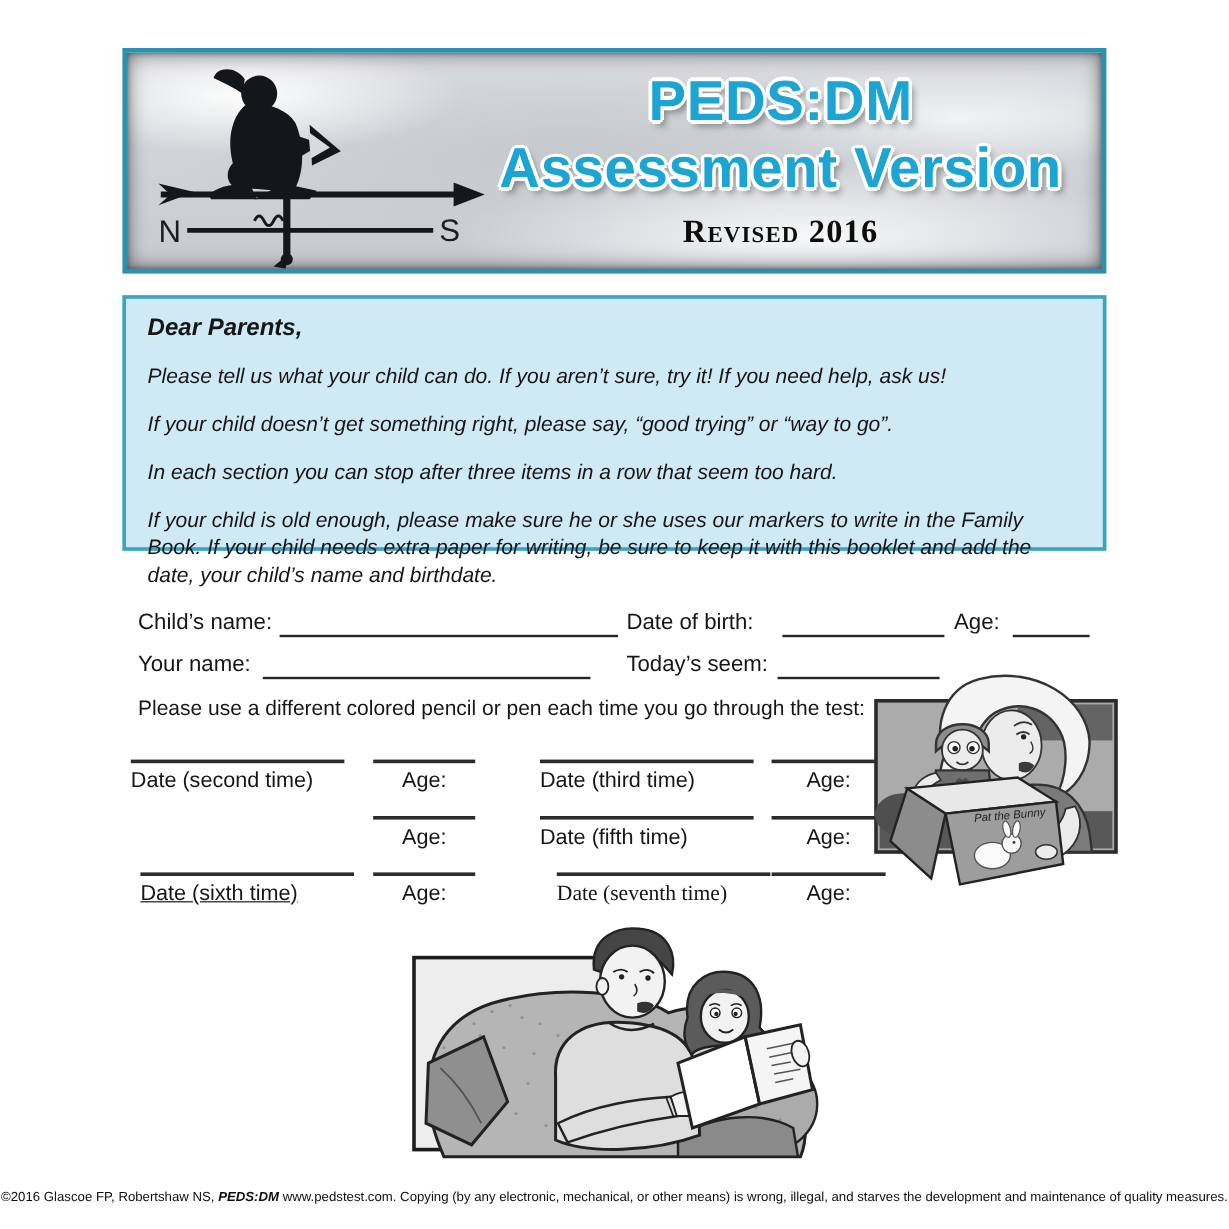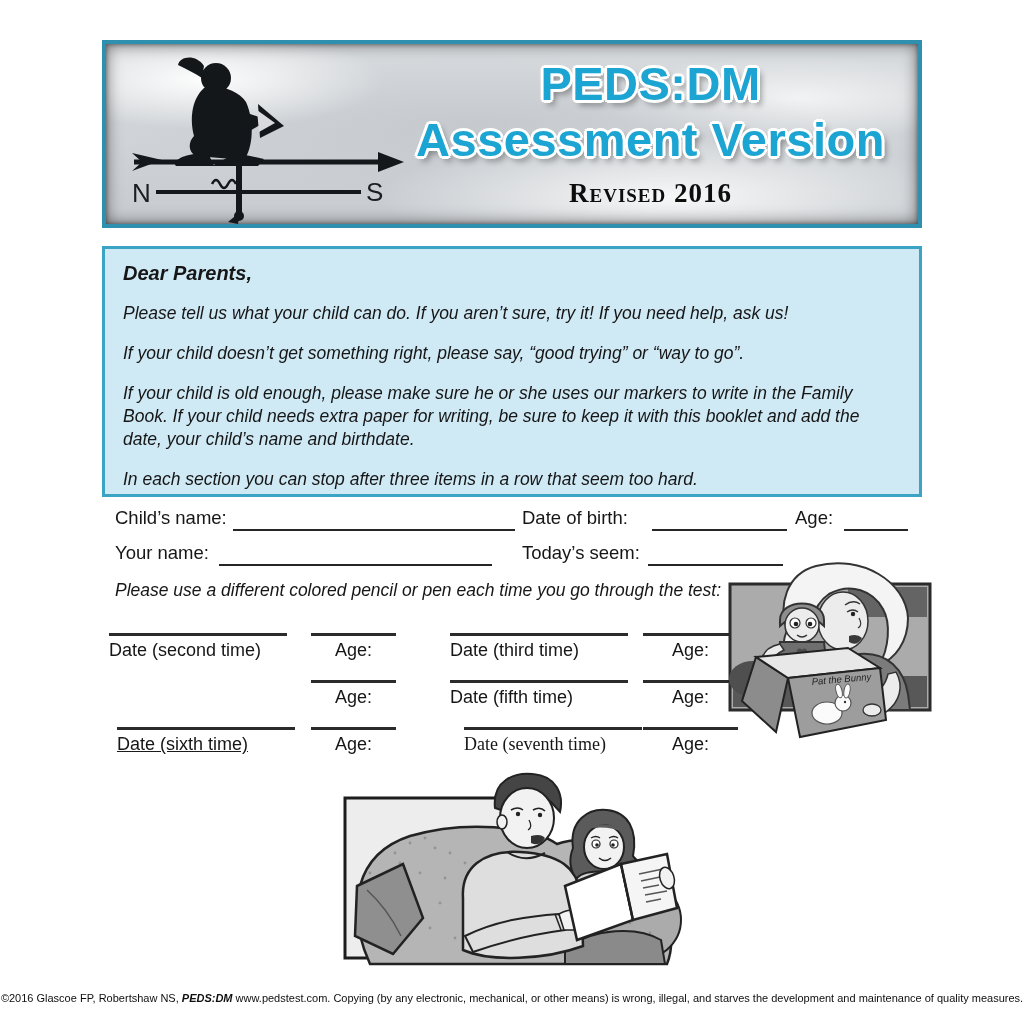--- a/index.html
+++ b/index.html
@@ -18,30 +18,30 @@
     box-shadow: inset 0 0 16px rgba(0,0,0,.55), inset 0 0 4px rgba(0,0,0,.45);}
   .vane{position:absolute;left:10px;top:8px;}
   .titles{position:absolute;left:292px;top:12px;width:505px;text-align:center;}
   .title-main{font-size:47px;font-weight:bold;color:#1ca4d2;letter-spacing:.5px;line-height:56px;
     text-shadow:-2px -2px 0 #fff,2px -2px 0 #fff,-2px 2px 0 #fff,2px 2px 0 #fff,
                  0 -3px 0 #fff,0 3px 0 #fff,-3px 0 0 #fff,3px 0 0 #fff,4px 5px 6px rgba(0,0,0,.4);}
   .revised{margin-top:10px;font-family:"Liberation Serif",serif;font-variant:small-caps;
     font-weight:bold;font-size:27px;color:#0d0d0d;letter-spacing:1px;}
 
   
-  .letter{position:absolute;left:102px;top:246px;width:820px;height:251px;box-sizing:border-box;
+  .letter{position:absolute;left:102px;top:246px;width:820px;height:213px;box-sizing:border-box;
     background:#cfe9f5;border:3px solid #3ba3c4;padding:12px 18px;}
   .letter p{font-style:italic;font-size:17.5px;line-height:23px;margin:0 0 17px;color:#161616;}
   .letter .salutation{font-weight:bold;font-size:20px;line-height:24px;margin-bottom:17px;}
 
   
   .flabel{position:absolute;font-size:18.5px;color:#161616;white-space:nowrap;text-align:center;}
   .blank{position:absolute;border-bottom:2px solid #262626;height:20px;}
 
-  .instruction{position:absolute;left:115px;top:578px;width:615px;font-style:italic;
+  .instruction{position:absolute;left:115px;top:578px;width:615px;
     font-size:17.5px;line-height:25px;color:#161616;}
 
   
   .slot{position:absolute;}
   .slot .rule{height:0;border-top:3px solid #2b2b2b;margin-bottom:4px;}
   .slot .slabel{font-size:18px;color:#161616;white-space:nowrap;}
   .slot.age .slabel{text-align:center;}
 
   
   .illu{position:absolute;}
@@ -89,22 +89,22 @@
       <div class="title-main">PEDS:DM</div>
       <div class="title-main">Assessment Version</div>
       <div class="revised">Revised 2016</div>
     </div>
   </div>
 
   <section class="letter">
     <p class="salutation">Dear Parents,</p>
     <p>Please tell us what your child can do. If you aren’t sure, try it! If you need help, ask us!</p>
     <p>If your child doesn’t get something right, please say, “good trying” or “way to go”.</p>
+    <p>In each section you can stop after three items in a row that seem too hard.</p>
     <p>If your child is old enough, please make sure he or she  uses our markers to write in the Family Book. If your child needs extra paper for writing, be sure to keep it with this booklet and add the date, your child’s name and birthdate.</p>
-    <p>In each section you can stop after three items in a row that seem too hard.</p>
   </section>
 
   <span class="flabel" style="left:115px;top:507px;">Child’s name:</span>
   <span class="blank" style="left:233px;top:509px;width:282px;"></span>
   <span class="flabel" style="left:522px;top:507px;">Date of birth:</span>
   <span class="blank" style="left:652px;top:509px;width:135px;"></span>
   <span class="flabel" style="left:795px;top:507px;">Age:</span>
   <span class="blank" style="left:844px;top:509px;width:64px;"></span>
 
   <span class="flabel" style="left:115px;top:542px;">Your name:</span>

